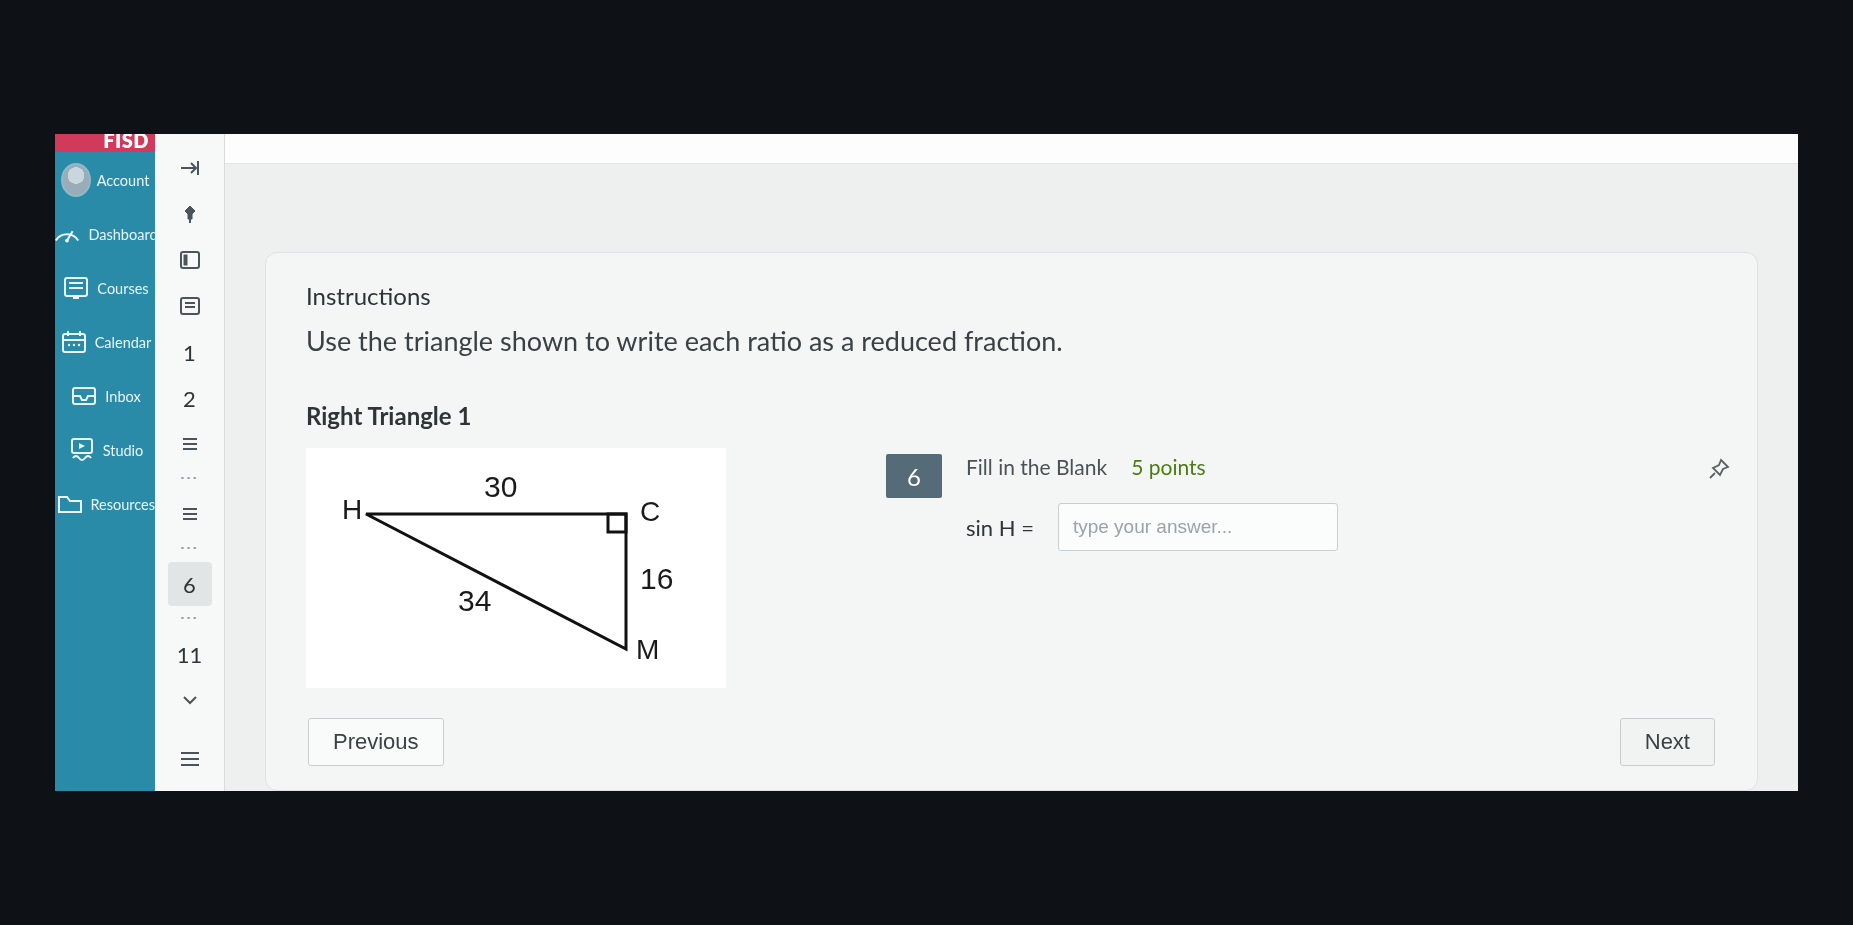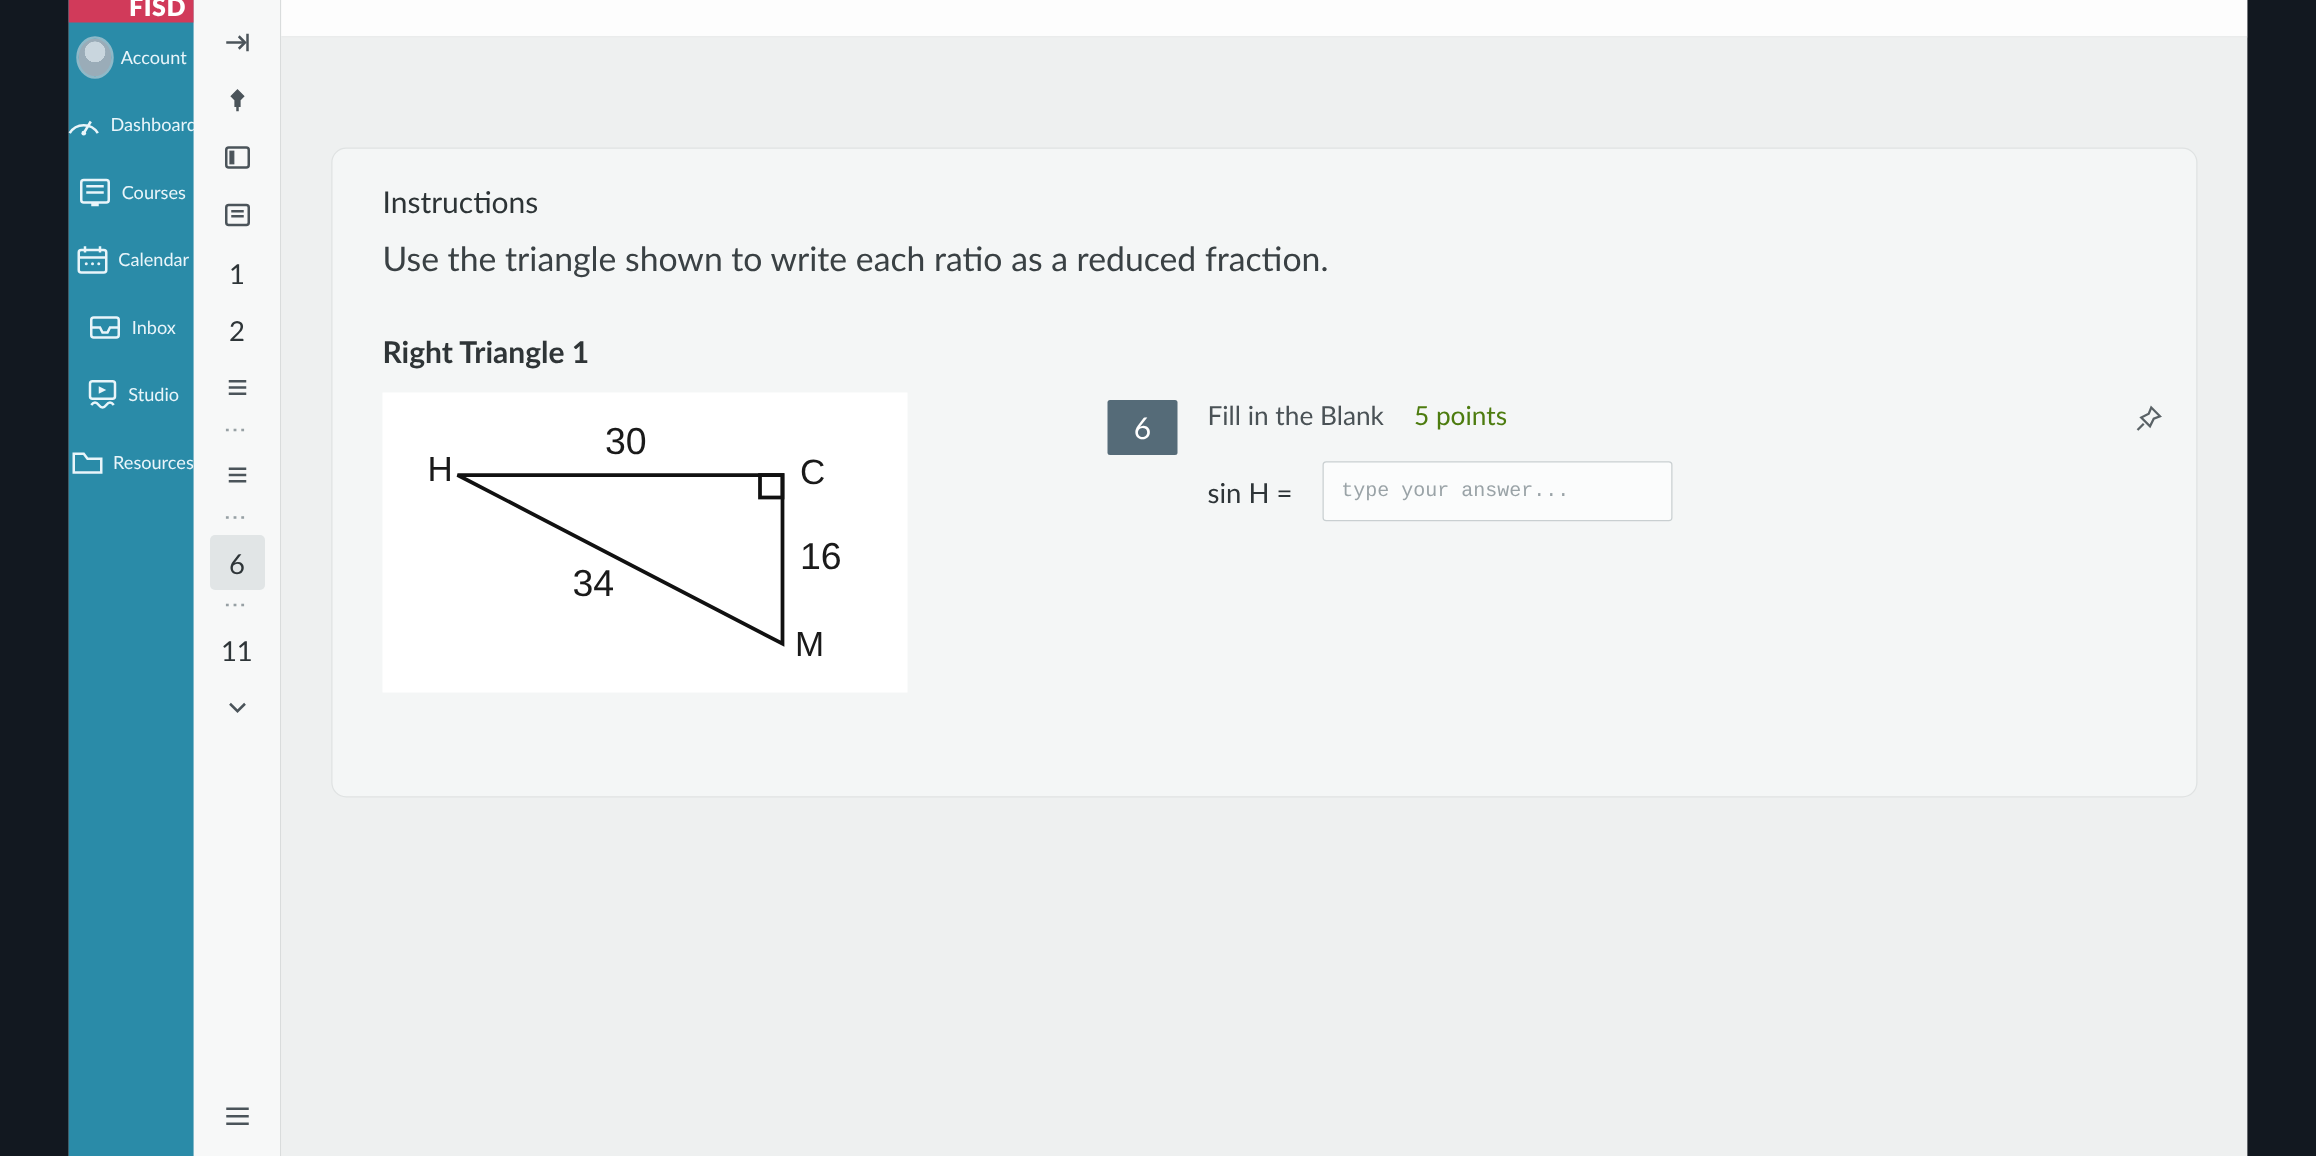--- a/index.html
+++ b/index.html
@@ -1,17 +1,17 @@
 <!DOCTYPE html>
 <html><head>
 <meta charset="utf-8">
 <style>
 * { box-sizing: border-box; margin: 0; padding: 0; }
 html, body { width: 1853px; height: 925px; font-family: "Lato", "Helvetica Neue", Arial, sans-serif; background: #0e1216; overflow: hidden; }
-.screen { display: flex; width: 1853px; height: 925px; }
+.screen { display: flex; width: 1853px; height: 925px; align-items: center; }
 .left-dead { width: 55px; background: #121820; }
 .right-dead { width: 55px; background: #121820; }
 .app { flex: 1; display: flex; background: #f2f4f4; }
 
 
 .sidebar { width: 100px; background: #2a8ba8; display: flex; flex-direction: column; align-items: center; padding-top: 0; color: #e6f3f8; font-size: 15px; }
 .brand { width: 100%; height: 18px; background: #d13a5a; color: #fff; font-weight: 800; font-size: 20px; display: flex; align-items: flex-end; justify-content: flex-end; padding: 0 6px 0 0; letter-spacing: 0.5px; overflow:hidden;}
 .nav-item { width: 100%; display: flex; align-items: center; justify-content: center; padding: 14px 0 12px 0; cursor: pointer; gap: 6px; }
 .nav-item .nav-label { font-size: 14.5px; color: #e9f5fa; }
 .nav-icon { width: 30px; height: 28px; display:flex;align-items:center;justify-content:center;}
@@ -42,21 +42,21 @@
 .slabel { font-size: 30px; font-family: Arial, sans-serif; fill:#1a1a1a; }
 
 .question-block { display:flex; align-items:flex-start; gap: 24px; padding-top: 6px; }
 .q-number { width:56px; height:44px; background:#556b78; color:#fff; display:flex; align-items:center; justify-content:center; font-size:24px; border-radius:2px; }
 .q-meta { display:flex; flex-direction:column; gap: 24px; }
 .q-meta-row { display:flex; align-items:center; gap: 24px; font-size:21px; color:#555d62; }
 .q-type { color:#4a5256; }
 .q-points { color:#4d7c0f; }
 
 .answer-row { display:flex; align-items:center; gap: 24px; font-size:22px; color:#2e3538; }
-.answer-input { width: 280px; height: 48px; border:1px solid #c9cfd1; background:#fbfcfc; border-radius:3px; padding: 0 14px; font-size:16px; color:#4b5357;font-family:Liberation Mono, monospace; }
+.answer-input { width: 280px; height: 48px; border:1px solid #c9cfd1; background:#fbfcfc; border-radius:3px; padding: 0 14px; font-size:19px; color:#4b5357; }
 .answer-input::placeholder { color:#9aa3a7; }
 
 .pin-btn { position:absolute; right: 22px; top: 200px; width:32px;height:32px; display:flex;align-items:center;justify-content:center; cursor:pointer; }
 
 .nav-buttons { display:flex; justify-content:space-between; margin-top: 30px; padding: 0 2px; }
 .btn { border:1px solid #c7cccd; background:#f9fafa; color:#3a4144; font-size:22px; padding: 10px 24px; border-radius:3px; cursor:pointer; }
 .btn-next { background:#f1f3f3; }
 
 </style>
 </head>
@@ -253,20 +253,24 @@
             </div>
           </div>
 
           <div class="pin-btn">
             <svg width="24" height="24" viewBox="0 0 24 24">
                 <path d="M14 3 L21 10 L16 12 L13 18 L6 11 L12 8 Z" fill="none" stroke="#5a6266" stroke-width="1.8"></path>
                 <line x1="8" y1="16" x2="3" y2="21" stroke="#5a6266" stroke-width="1.8"></line>
               </svg>
           </div>
 
+          <div class="nav-buttons">
+            <button class="btn">Previous</button>
+            <button class="btn btn-next">Next</button>
+          </div>
 
         </div>
       </div>
     </div>
 
   </div>
 
   <div class="right-dead"></div>
 </div>
 

